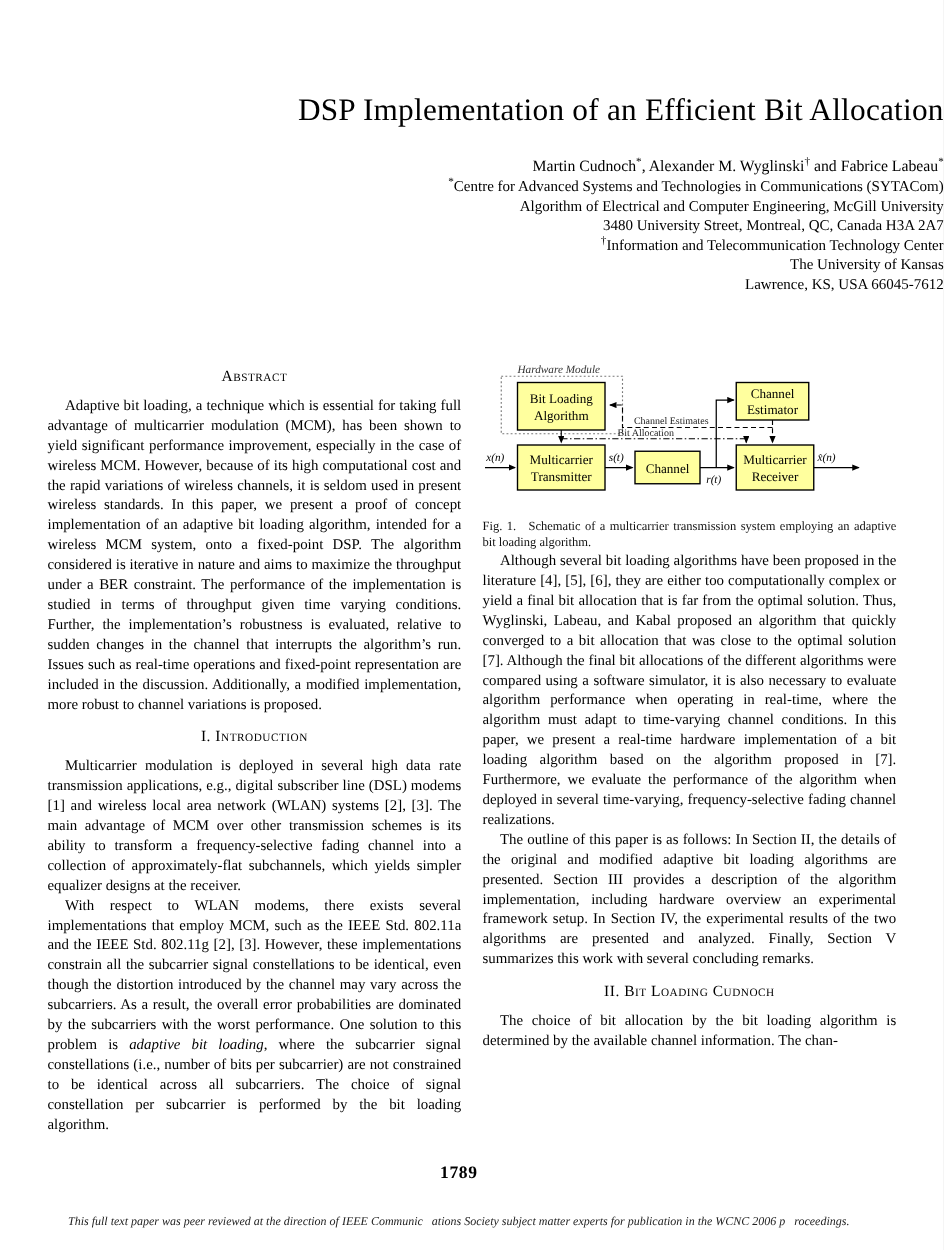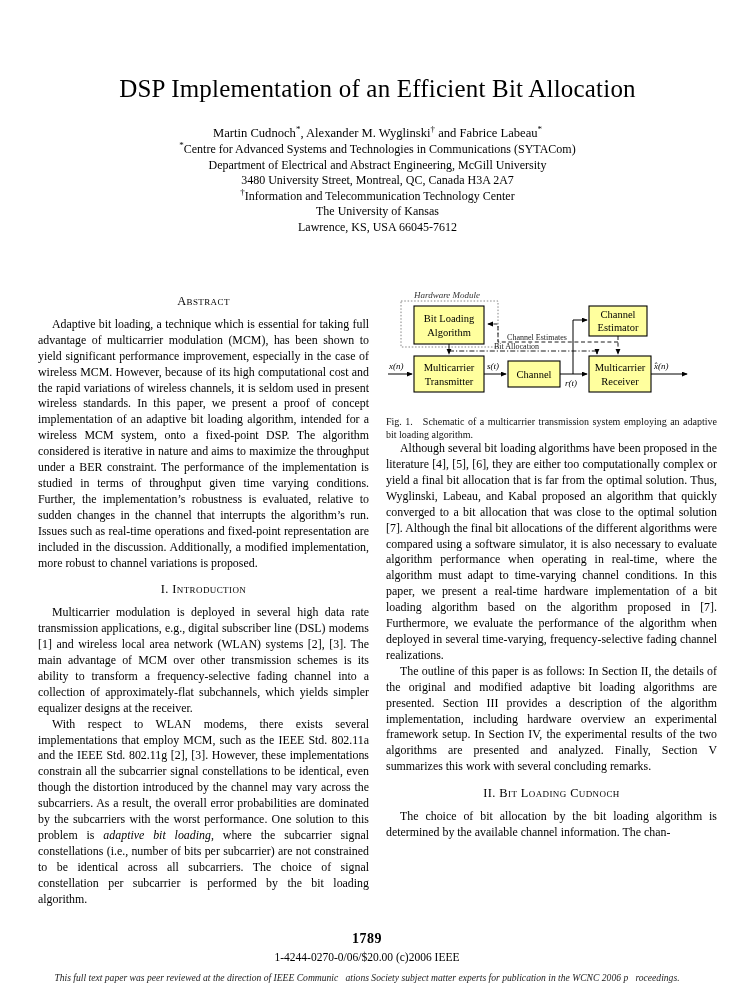--- a/index.html
+++ b/index.html
@@ -1,21 +1,21 @@
 <!DOCTYPE html>
 <html><head>
 <meta charset="utf-8">
 <style>
   html,body{margin:0;padding:0;background:#e8e8e8;}
   .page{
     position:relative;width:755px;height:1000px;background:#ffffff;
     font-family:"Liberation Serif", serif;color:#000;overflow:hidden;margin:0 auto;
   }
   
-  .header{position:absolute;top:72px;left:0;width:755px;text-align:center;}
+  .header{position:absolute;top:72px;left:0;width:755px;text-align:right;}
   .title{font-size:25px;font-weight:normal;line-height:34px;margin:0;letter-spacing:.2px;}
   .authors{margin-top:19px;font-size:12.6px;line-height:16px;}
   .authors .mark{font-size:9px;vertical-align:super;line-height:0;}
   .affil{font-size:12px;line-height:15.6px;margin-top:1px;}
   .affil .mark{font-size:9px;vertical-align:super;line-height:0;}
   
   .col{position:absolute;width:331px;text-align:justify;font-size:11.9px;line-height:15.9px;}
   .col-left{left:38px;top:294px;}
   .col-right{left:386px;top:289px;}
   p.body{margin:0;text-indent:14px;}
@@ -48,21 +48,21 @@
 
 <div class="page">
 
   <div class="header">
     <h1 class="title"><span>DSP Implementation of an Efficient Bit Allocation</span><br></h1>
 
     <div class="authors"><span>Martin Cudnoch</span><span class="mark">*</span><span>, </span><span>Alexander M. Wyglinski</span><span class="mark">†</span><span> and </span><span>Fabrice Labeau</span><span class="mark">*</span></div>
 
     <div class="affil">
       <div><span class="mark">*</span><span>Centre for Advanced Systems and Technologies in Communications (SYTACom)</span></div>
-      <div>Department of Electrical and Abstract Engineering, McGill University</div>
+      <div>Algorithm of Electrical and Computer Engineering, McGill University</div>
       <div>3480 University Street, Montreal, QC, Canada H3A 2A7</div>
       <div><span class="mark">†</span><span>Information and Telecommunication Technology Center</span></div>
       <div>The University of Kansas</div>
       <div>Lawrence, KS, USA 66045-7612</div>
     </div>
   </div>
 
   <div class="col col-left">
     <div class="sec-heading first">Abstract</div>
     <p class="body">Adaptive bit loading, a technique which is essential for taking full advantage of multicarrier modulation (MCM), has been shown to yield significant performance improvement, especially in the case of wireless MCM. However, because of its high computational cost and the rapid variations of wireless channels, it is seldom used in present wireless standards. In this paper, we present a proof of concept implementation of an adaptive bit loading algorithm, intended for a wireless MCM system, onto a fixed-point DSP. The algorithm considered is iterative in nature and aims to maximize the throughput under a BER constraint. The performance of the implementation is studied in terms of throughput given time varying conditions. Further, the implementation’s robustness is evaluated, relative to sudden changes in the channel that interrupts the algorithm’s run. Issues such as real-time operations and fixed-point representation are included in the discussion. Additionally, a modified implementation, more robust to channel variations is proposed.</p>
@@ -126,16 +126,15 @@
     </figure>
 
     <p class="body after-fig">Although several bit loading algorithms have been proposed in the literature [4], [5], [6], they are either too computationally complex or yield a final bit allocation that is far from the optimal solution. Thus, Wyglinski, Labeau, and Kabal proposed an algorithm that quickly converged to a bit allocation that was close to the optimal solution [7]. Although the final bit allocations of the different algorithms were compared using a software simulator, it is also necessary to evaluate algorithm performance when operating in real-time, where the algorithm must adapt to time-varying channel conditions. In this paper, we present a real-time hardware implementation of a bit loading algorithm based on the algorithm proposed in [7]. Furthermore, we evaluate the performance of the algorithm when deployed in several time-varying, frequency-selective fading channel realizations.</p>
     <p class="body">The outline of this paper is as follows: In Section II, the details of the original and modified adaptive bit loading algorithms are presented. Section III provides a description of the algorithm implementation, including hardware overview an experimental framework setup. In Section IV, the experimental results of the two algorithms are presented and analyzed. Finally, Section V summarizes this work with several concluding remarks.</p>
 
     <div class="sec-heading">II. Bit Loading Cudnoch</div>
     <p class="body">The choice of bit allocation by the bit loading algorithm is determined by the available channel information. The chan-</p>
   </div>
 
   <div class="footer pageno">1789</div>
-  <div class="footer copyright">1-4244-0270-0/06/$20.00 (c)2006 IEEE</div>
   <div class="footer review">This full text paper was peer reviewed at the direction of IEEE Communic   ations Society subject matter experts for publication in the WCNC 2006 p   roceedings.</div>
 
 </div>
 
 </body></html>

